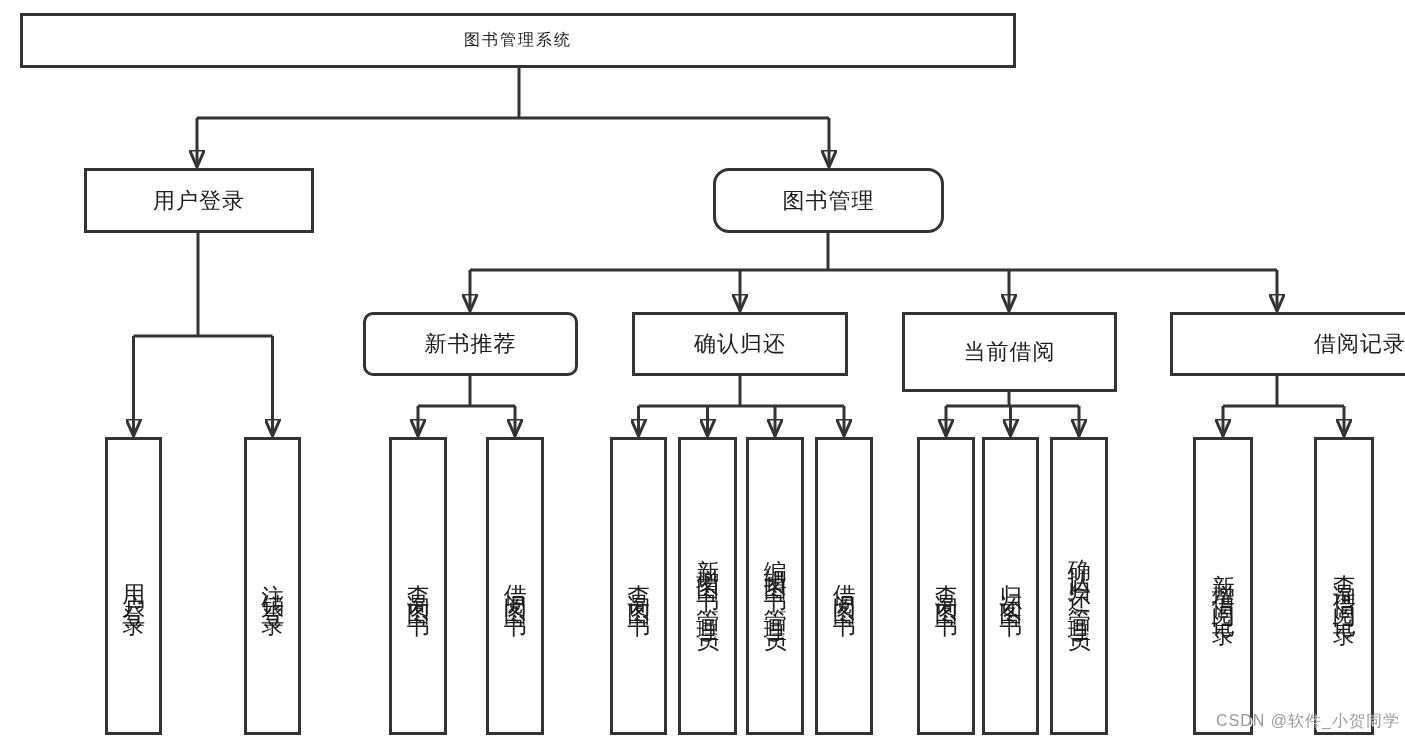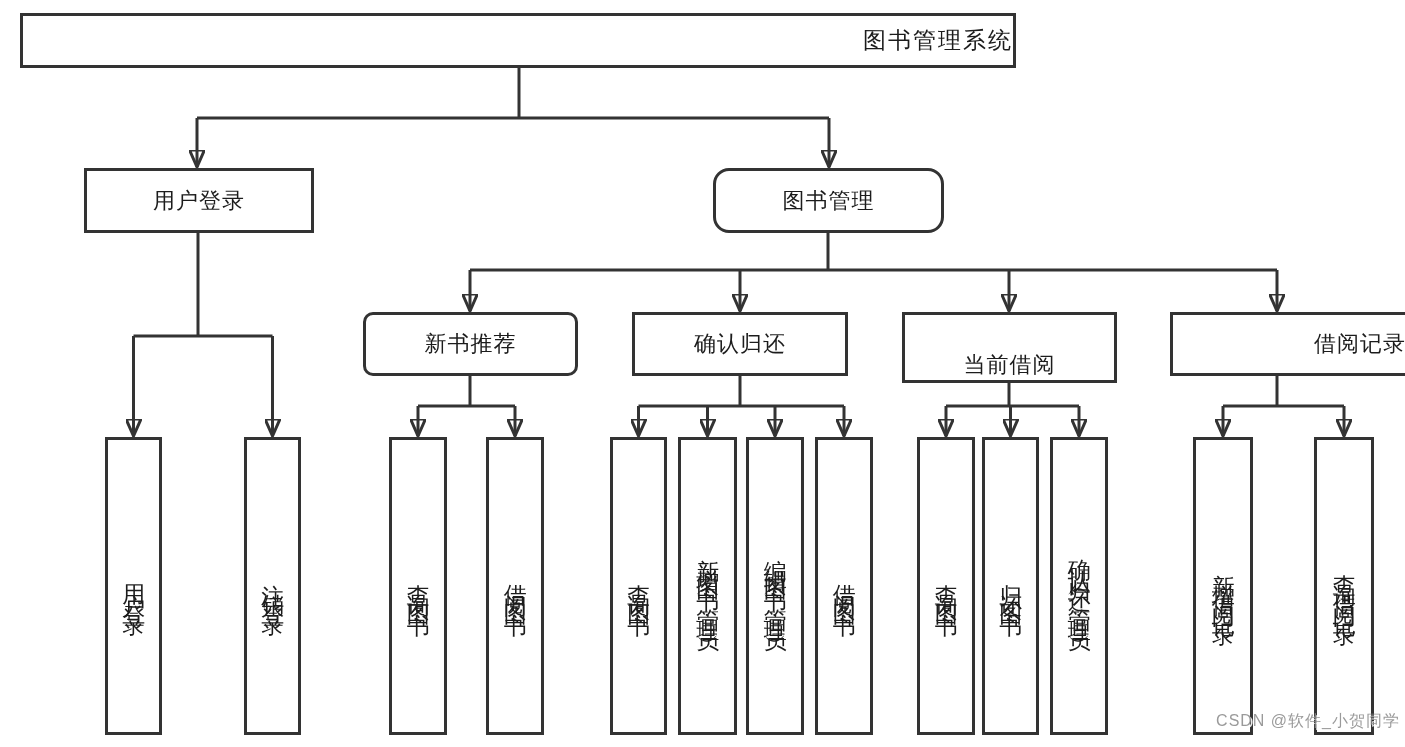--- a/index.html
+++ b/index.html
@@ -7,21 +7,21 @@
     position:relative;width:1405px;height:747px;background:#ffffff;
     font-family:"Liberation Sans",sans-serif;overflow:hidden;
   }
   .connectors{position:absolute;left:0;top:0;width:1405px;height:747px;}
   .connectors path{stroke:#333333;stroke-width:3;fill:none;}
   .node{
     position:absolute;box-sizing:border-box;background:#ffffff;
     border:3px solid #333333;display:flex;align-items:center;justify-content:center;
     color:#1c1c1c;font-size:22px;letter-spacing:1px;white-space:nowrap;
   }
-  .node.root{font-size:23px;letter-spacing:2px;justify-content:flex-end;}
+  .node.root{font-size:16px;letter-spacing:2px;}
   .leaf span{
     writing-mode:vertical-rl;text-orientation:mixed;
     font-size:23px;letter-spacing:10px;line-height:1.1;
   }
   .watermark{
     position:absolute;top:711px;right:5px;
     font-size:16px;color:rgba(140,140,140,0.88);
     text-shadow:1.5px 1.5px 0 rgba(255,255,255,0.9);
     letter-spacing:1px;white-space:nowrap;
   }
@@ -89,21 +89,21 @@
   <div class="node" style="left:713px;top:168px;width:231px;height:65px;border-radius:16px;">
     <span>图书管理</span>
   </div>
 
   <div class="node" style="left:363px;top:312px;width:215px;height:64px;border-radius:10px;">
     <span>新书推荐</span>
   </div>
   <div class="node" style="left:632px;top:312px;width:216px;height:64px;">
     <span>确认归还</span>
   </div>
-  <div class="node" style="left:902px;top:312px;width:215px;height:71px;align-items:flex-end;">
+  <div class="node" style="left:902px;top:312px;width:215px;height:80px;">
     <span>当前借阅</span>
   </div>
   <div class="node" style="left:1170px;top:312px;width:239px;height:64px;justify-content:flex-end;">
     <span>借阅记录</span>
   </div>
 
   <div class="node leaf" style="left:105px;top:437px;width:57px;height:298px;">
     <span>用户登录</span>
   </div>
   <div class="node leaf" style="left:244px;top:437px;width:57px;height:298px;">

